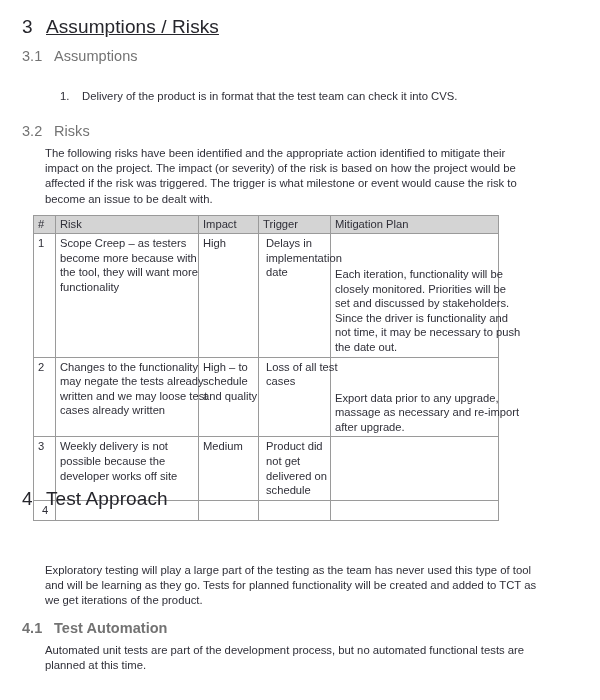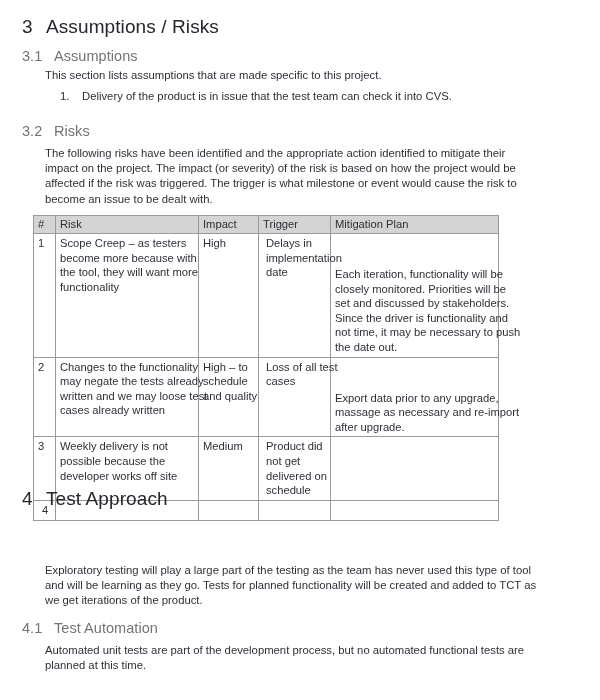--- a/index.html
+++ b/index.html
@@ -136,34 +136,33 @@
     margin-top: 31px;
   }
   .empty-row td { height: 15px; }
   .empty-row .cell-num { text-align: center; }
 </style>
 </head>
 <body>
 
 <div class="page">
 
-  <div class="h1" style="top:16px;">
+  <div class="h1" style="top:16px;text-decoration:underline;">
     <span class="num">3</span><span>Assumptions / Risks</span>
   </div>
 
   <div class="h2" style="top:48px;">
     <span class="num">3.1</span><span>Assumptions</span>
   </div>
 
-  <div class="para" style="top:68px; width:480px;">This section lists assumptions that are made specific to this project.</div>
 
   <div class="olist" style="top:89px; width:470px;">
     <div class="li">
       <span class="li-num">1.</span>
-      <span class="li-text">Delivery of the product is in issue that the test team can check it into CVS.</span>
+      <span class="li-text">Delivery of the product is in format that the test team can check it into CVS.</span>
     </div>
   </div>
 
   <div class="h2" style="top:123px;">
     <span class="num">3.2</span><span>Risks</span>
   </div>
 
   <div class="para" style="top:146px; width:492px;">The following risks have been identified and the appropriate action identified to mitigate their impact on the project. The impact (or severity) of the risk is based on how the project would be affected if the risk was triggered. The trigger is what milestone or event would cause the risk to become an issue to be dealt with.</div>
 
   <table class="risk-table">
@@ -239,19 +238,19 @@
     </tbody>
   </table>
 
   <div class="h1" style="top:488px;">
     <span class="num">4</span><span>Test Approach</span>
   </div>
 
 
   <div class="para" style="top:563px; width:498px;">Exploratory testing will play a large part of the testing as the team has never used this type of tool and will be learning as they go. Tests for planned functionality will be created and added to TCT as we get iterations of the product.</div>
 
-  <div class="h2" style="top:620px;">
+  <div class="h2" style="top:620px;font-weight:bold;">
     <span class="num">4.1</span><span>Test Automation</span>
   </div>
 
   <div class="para" style="top:643px; width:508px;">Automated unit tests are part of the development process, but no automated functional tests are planned at this time.</div>
 
 </div>
 
 </body></html>

